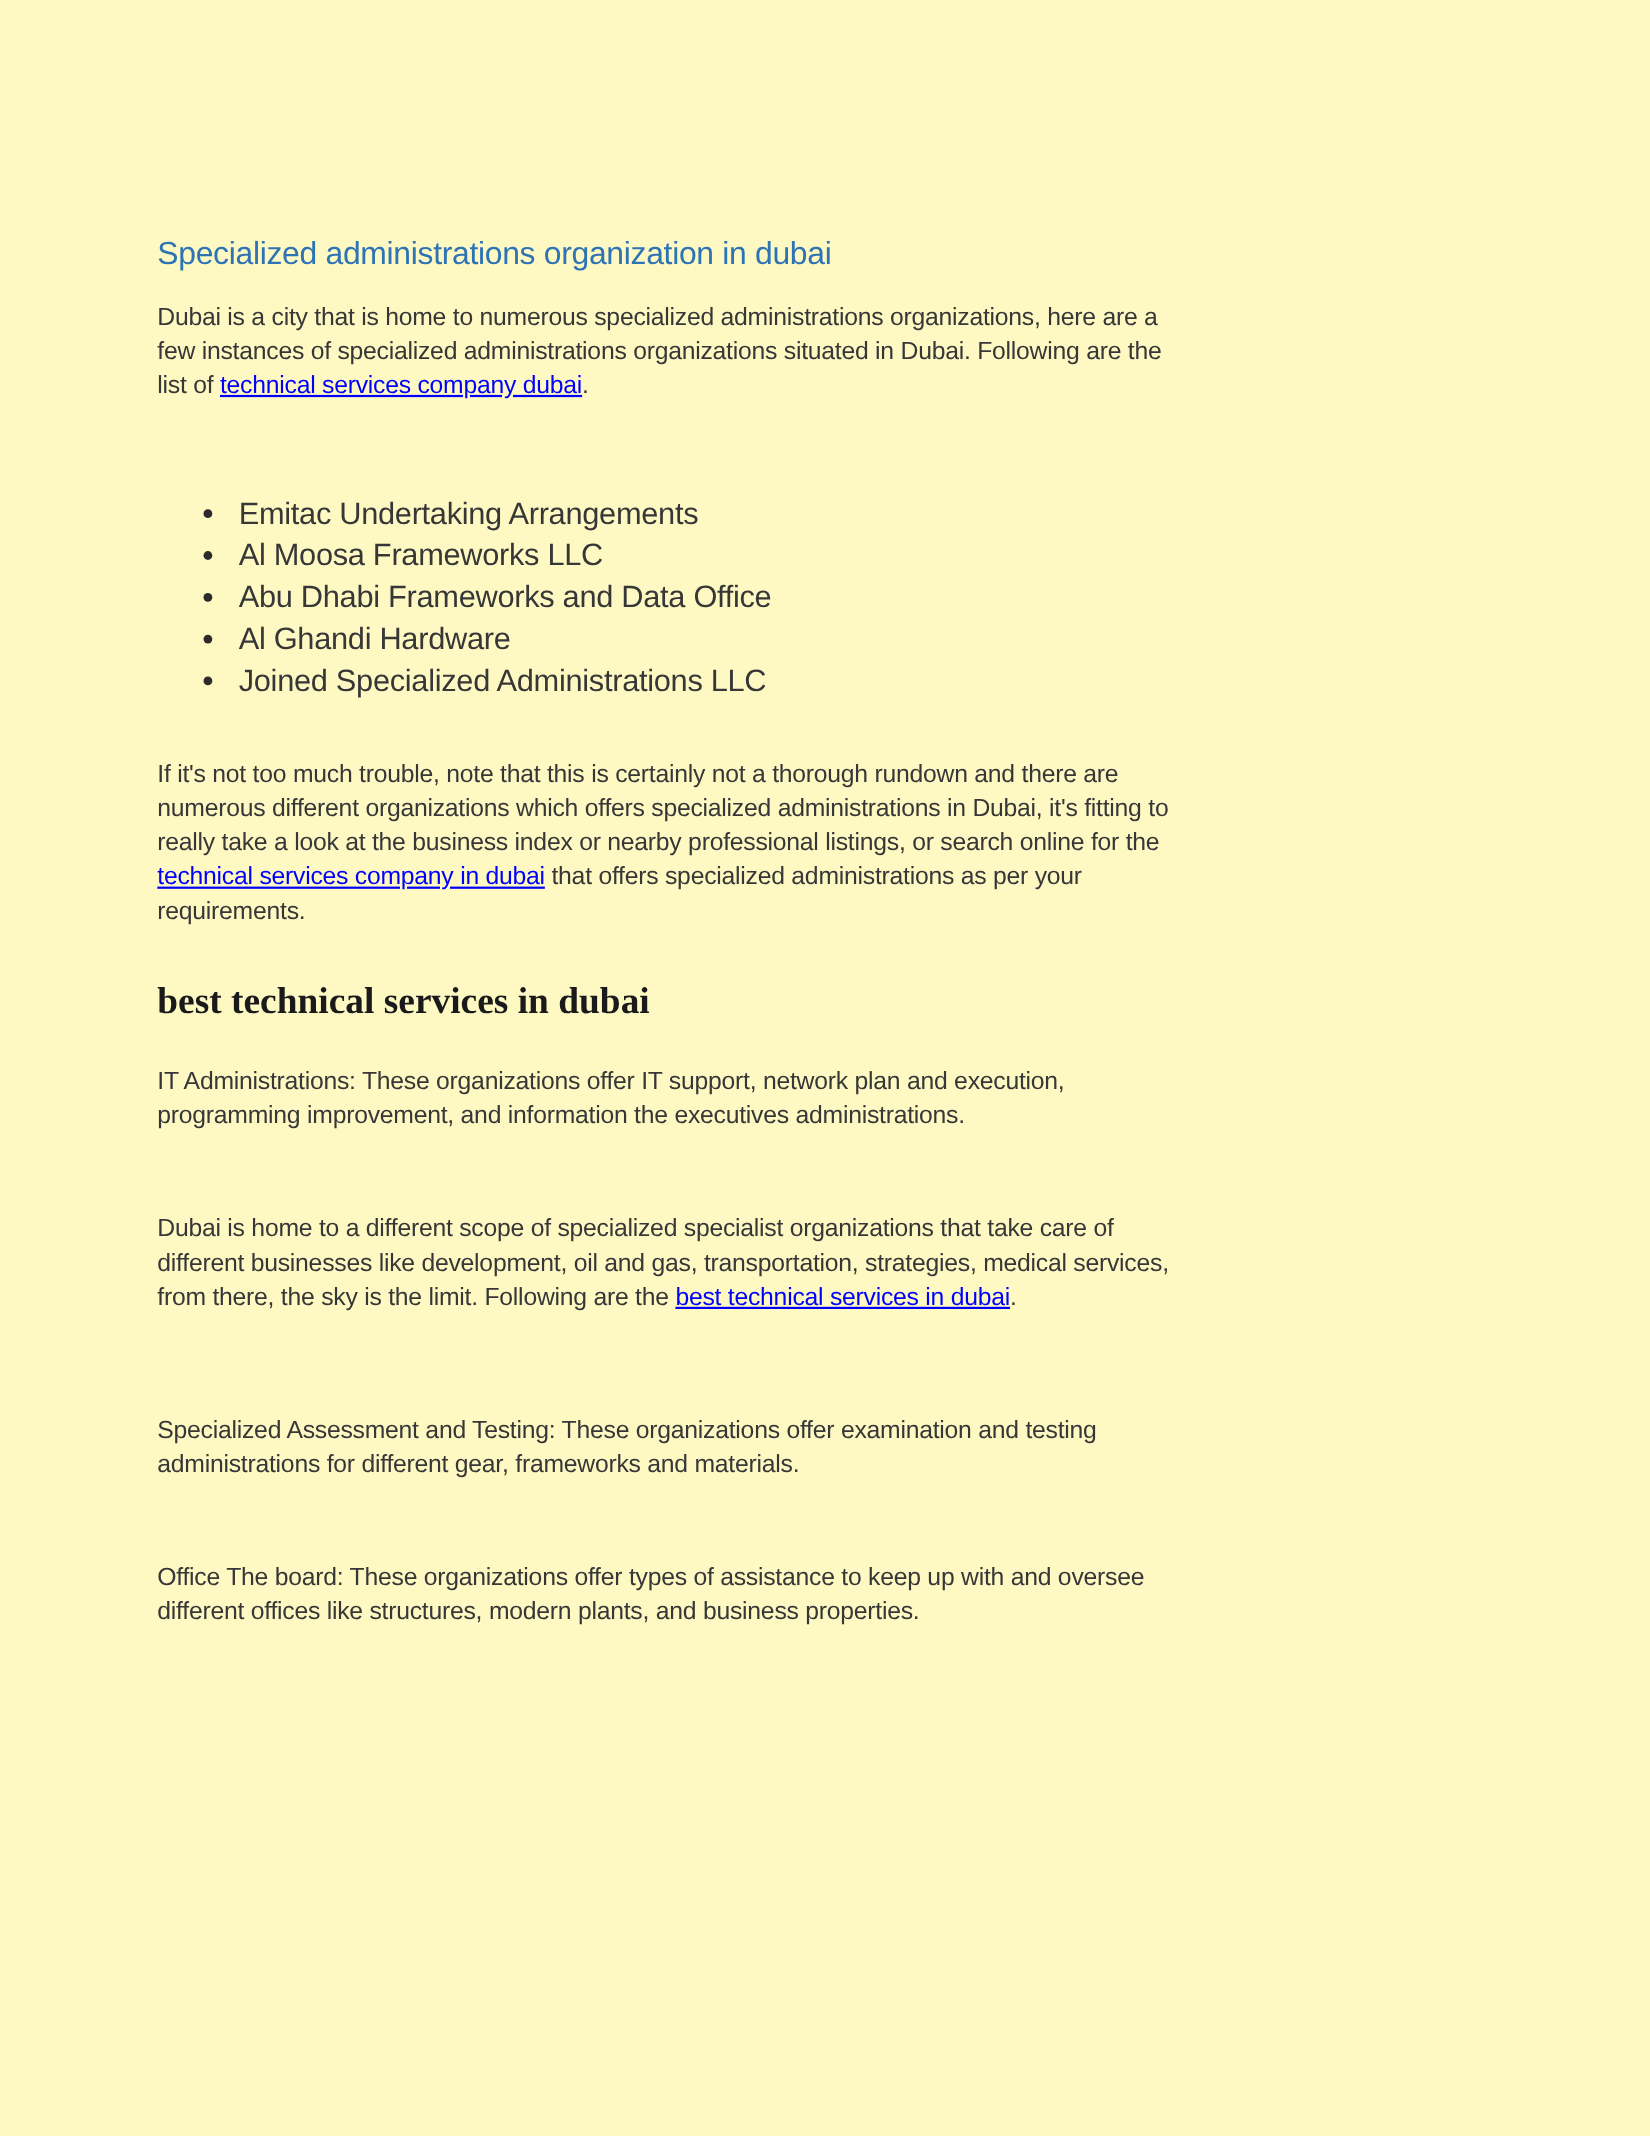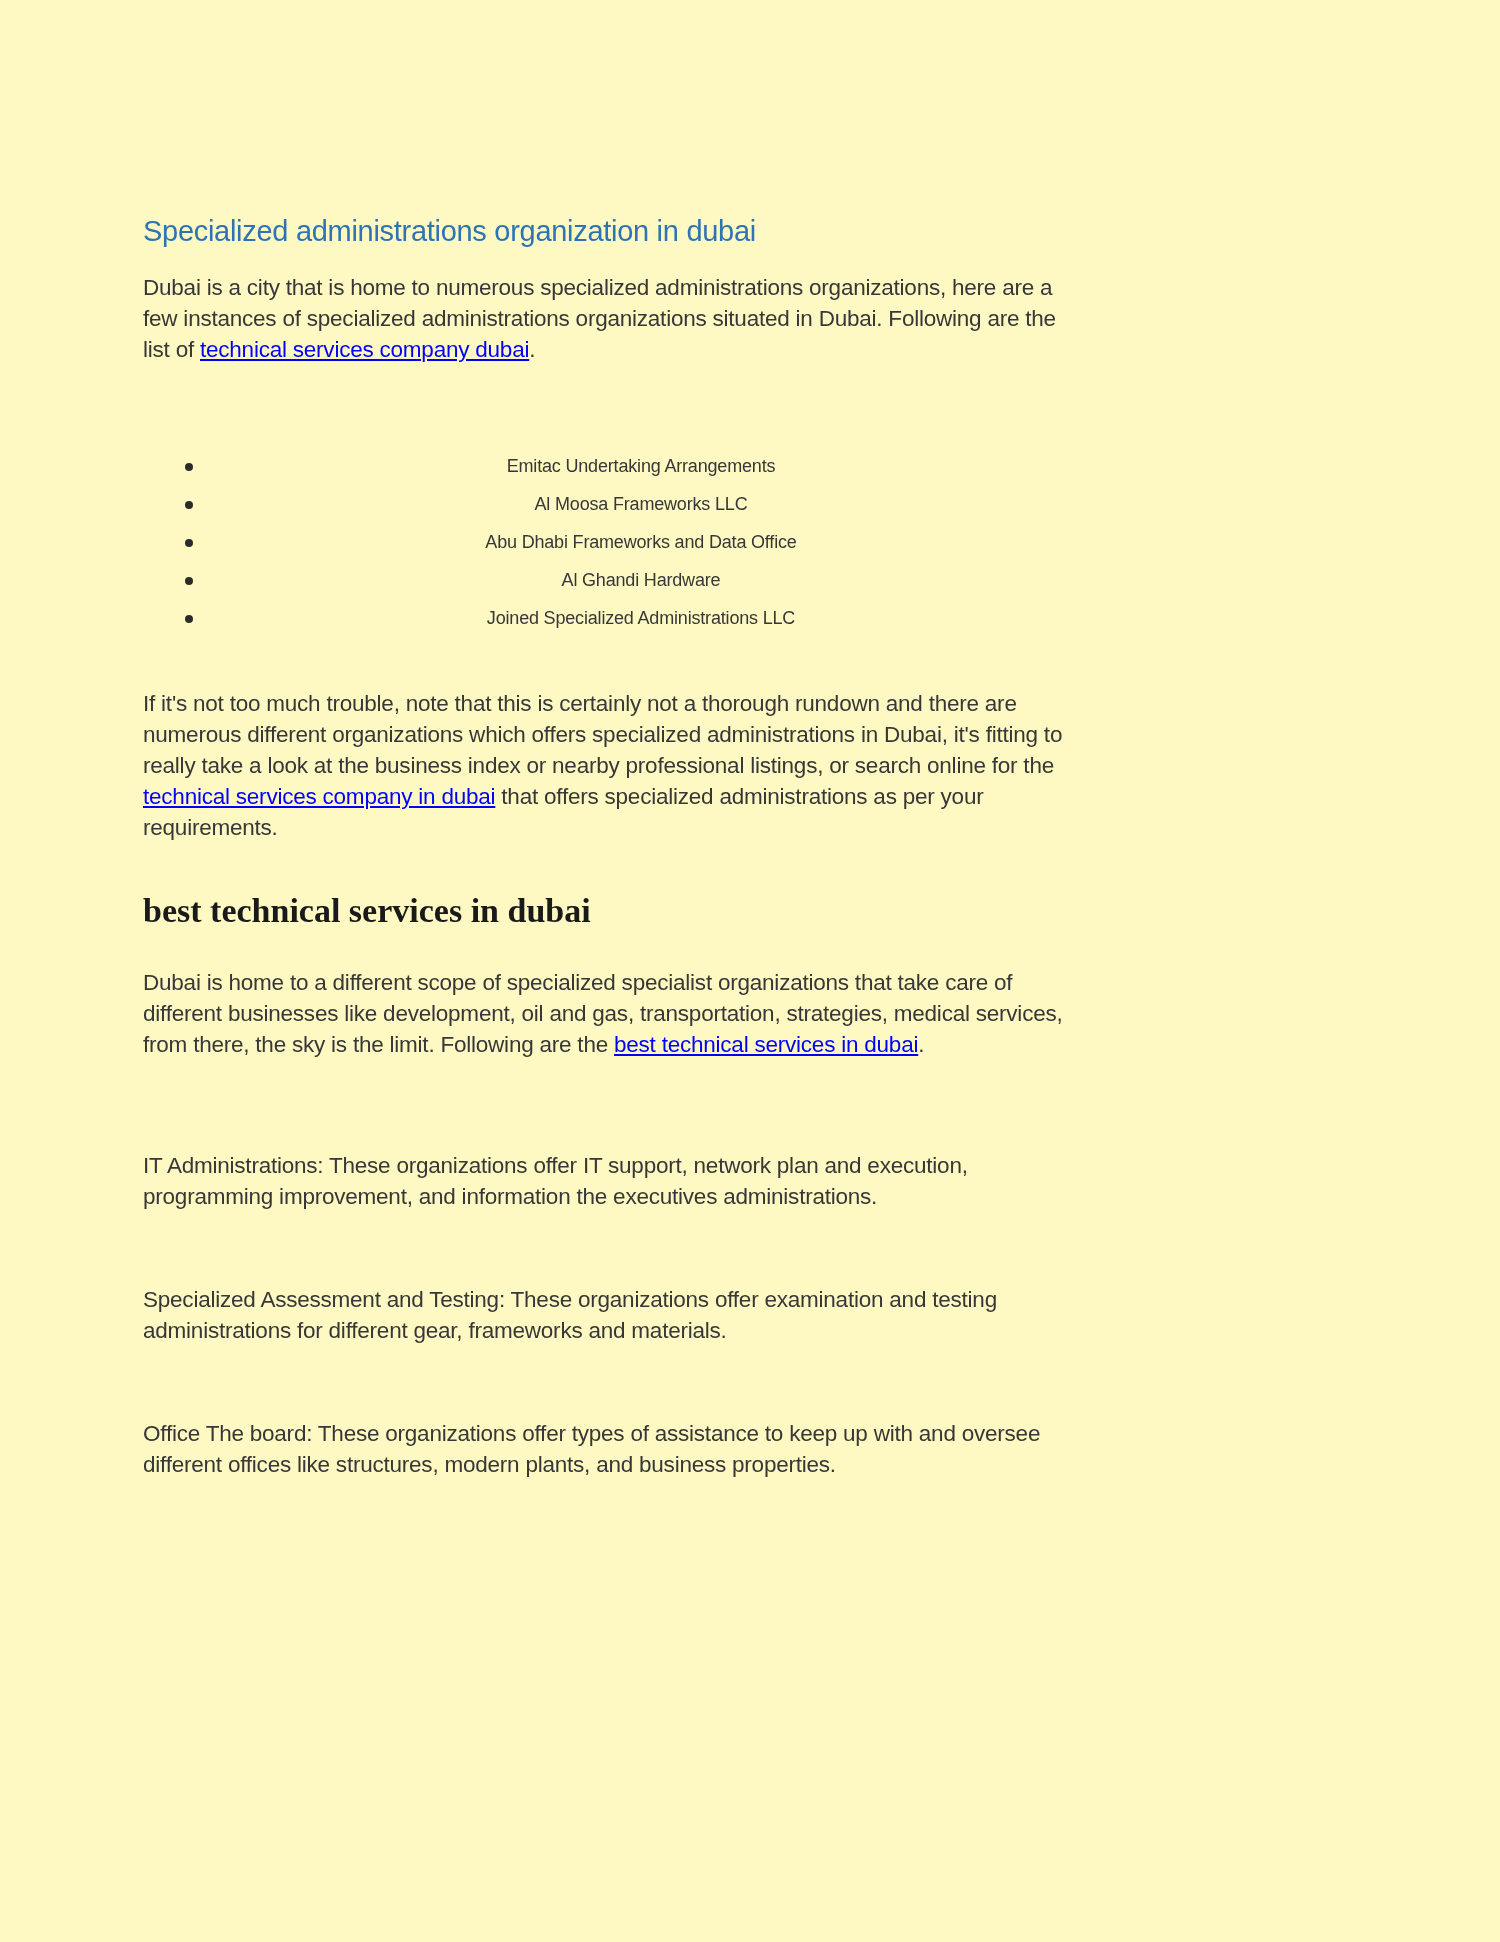--- a/index.html
+++ b/index.html
@@ -54,26 +54,25 @@
   p.service-para { margin-bottom: 72px; }
   p.service-para:last-child { margin-bottom: 14px; }
   ul.company-list {
     list-style: none;
     margin: 0 0 54px 0;
     padding: 0;
   }
   ul.company-list li {
     position: relative;
     padding-left: 74px;
-    font-size: 18px;
+    font-size: 28px;
     line-height: 31px;
     margin-bottom: 7px;
     color: #373737;
     letter-spacing: -0.01em;
-    text-align: center;
   }
   ul.company-list li .bullet {
     position: absolute;
     left: 42px;
     top: 12px;
     width: 8px;
     height: 8px;
     border-radius: 50%;
     background: #2b2b2b;
     display: inline-block;
@@ -99,23 +98,23 @@
       <li><span class="bullet"></span><span>Al Moosa Frameworks LLC</span></li>
       <li><span class="bullet"></span><span>Abu Dhabi Frameworks and Data Office</span></li>
       <li><span class="bullet"></span><span>Al Ghandi Hardware</span></li>
       <li><span class="bullet"></span><span>Joined Specialized Administrations LLC</span></li>
     </ul>
 
     <p class="body-text note"><span>If it's not too much trouble, note that this is certainly not a thorough rundown and there are numerous different organizations which offers specialized administrations in Dubai, it's fitting to really take a look at the business index or nearby professional listings, or search online for the </span><a class="doc-link">technical services company in dubai</a><span> that offers specialized administrations as per your requirements.</span></p>
 
     <h1 class="serif-heading">best technical services in dubai</h1>
 
+    <p class="body-text service-para">IT Administrations: These organizations offer IT support, network plan and execution, programming improvement, and information the executives administrations.</p>
+
     <p class="body-text services-intro"><span>Dubai is home to a different scope of specialized specialist organizations that take care of different businesses like development, oil and gas, transportation, strategies, medical services, from there, the sky is the limit. Following are the </span><a class="doc-link">best technical services in dubai</a><span>.</span></p>
-
-    <p class="body-text service-para">IT Administrations: These organizations offer IT support, network plan and execution, programming improvement, and information the executives administrations.</p>
 
 
     <p class="body-text service-para">Specialized Assessment and Testing: These organizations offer examination and testing administrations for different gear, frameworks and materials.</p>
 
     <p class="body-text service-para">Office The board: These organizations offer types of assistance to keep up with and oversee different offices like structures, modern plants, and business properties.</p>
 
   </div>
 </div>
 
 </body></html>

